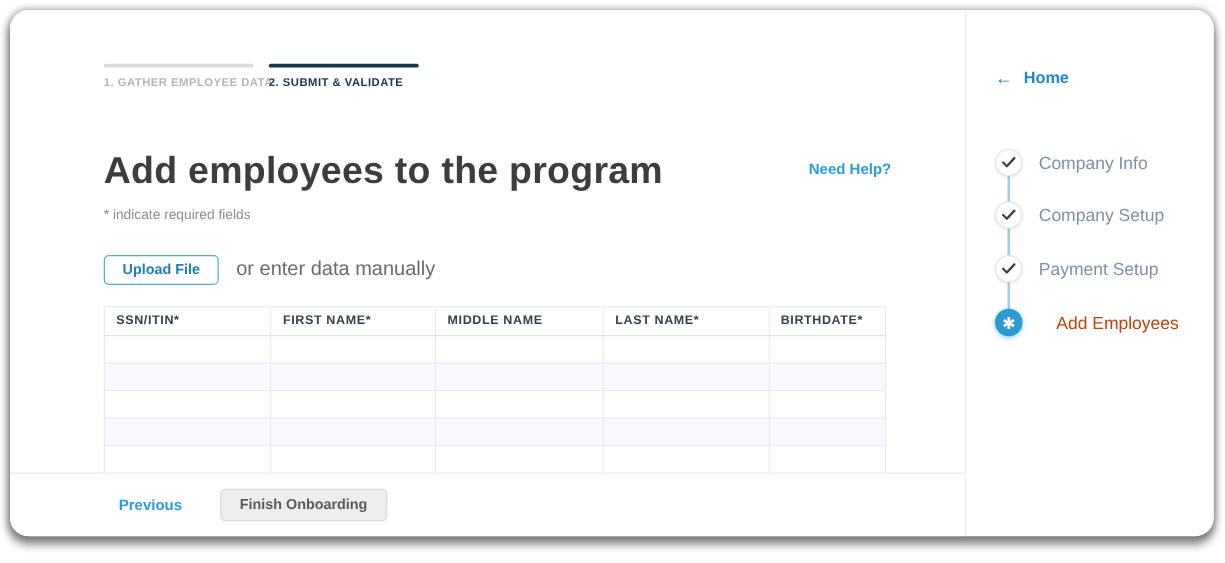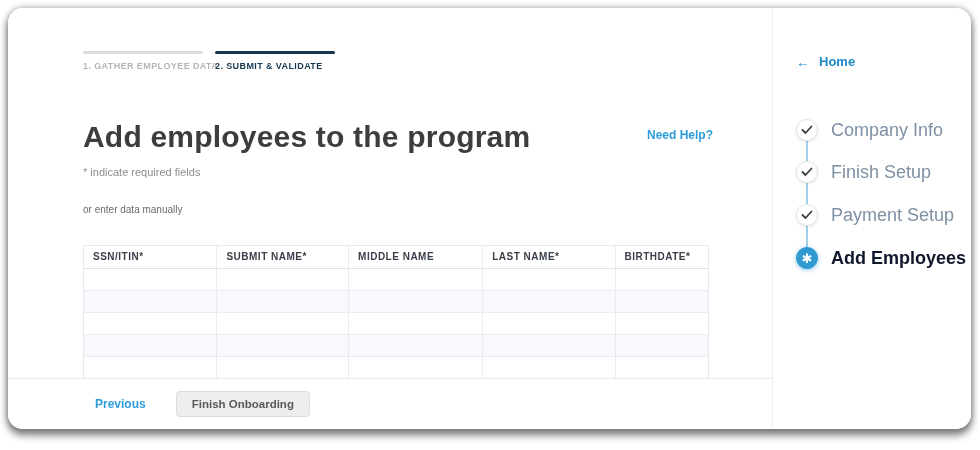--- a/index.html
+++ b/index.html
@@ -46,21 +46,21 @@
     text-decoration: none; cursor: pointer;
   }
 
   
   .upload-row { position: absolute; left: 75px; top: 196px; display: flex; align-items: center; gap: 14px; }
   .upload-btn {
     background: #fff; border: 1px solid #58a9d7; border-radius: 4px;
     color: #1f7fba; font-size: 11.5px; font-weight: bold;
     padding: 5px 14px; cursor: pointer; font-family: inherit;
   }
-  .manual-hint { font-size: 10px; color: #6a6a6a; }
+  .manual-hint { font-size: 16px; color: #6a6a6a; }
 
   
   .table-wrap {
     position: absolute; left: 75px; top: 237px;
     width: 626px; height: 170px;
     overflow: hidden;
     border: 1px solid #e7ebef; border-bottom: none;
     background: #fff;
   }
   table { width: 100%; border-collapse: collapse; table-layout: fixed; }
@@ -115,22 +115,22 @@
     box-shadow: 0 1px 3px rgba(0,0,0,0.10);
     display: flex; align-items: center; justify-content: center;
     flex: 0 0 auto;
   }
   .step.current .step-circle {
     background: #2e9ad0; border-color: #2e9ad0;
     box-shadow: 0 1px 4px rgba(46,154,208,0.55);
     color: #fff;
   }
   .asterisk-glyph { color: #fff; font-size: 13px; line-height: 1; margin-top: 1px; }
-  .step-label { font-size: 18px; color: #7e90a3; white-space: nowrap; }
-  .step.current .step-label { color: #0f172a; font-weight: bold; }
+  .step-label { font-size: 14px; color: #7e90a3; white-space: nowrap; }
+  .step.current .step-label { color: #c2410c; font-weight: normal; margin-left: 14px; }
 </style>
 </head>
 <body>
 
 <div class="card">
 
   <div class="main">
 
     <div class="top-stepper">
       <div class="top-step inactive">
@@ -143,36 +143,37 @@
       </div>
     </div>
 
     <div class="page-header">
       <div class="page-title">Add employees to the program</div>
       <div class="required-note">* indicate required fields</div>
       <a class="help-link">Need Help?</a>
     </div>
 
     <div class="upload-row">
+      <button class="upload-btn">Upload File</button>
       <span class="manual-hint">or enter data manually</span>
     </div>
 
     <div class="table-wrap">
       <table>
         <colgroup>
           <col style="width:21.3%">
             <col style="width:21.1%">
             <col style="width:21.5%">
             <col style="width:21.2%">
             <col style="width:14.9%">
         </colgroup>
         <thead>
           <tr>
             <th>SSN/ITIN*</th>
-            <th>SUBMIT NAME*</th>
+            <th>FIRST NAME*</th>
             <th>MIDDLE NAME</th>
             <th>LAST NAME*</th>
             <th>BIRTHDATE*</th>
           </tr>
         </thead>
         <tbody>
           <tr>
               <td></td>
               <td></td>
               <td></td>
@@ -242,21 +243,21 @@
       </span>
       <span class="step-label">Company Info</span>
     </div>
 
     <div class="step step-2 completed">
       <span class="step-circle">
         <svg width="12" height="10" viewBox="0 0 12 10">
             <path d="M1.5 5 L4.5 8 L10.5 1.5" stroke="#3a3f44" stroke-width="1.8" fill="none" stroke-linecap="round" stroke-linejoin="round"></path>
           </svg>
       </span>
-      <span class="step-label">Finish Setup</span>
+      <span class="step-label">Company Setup</span>
     </div>
 
     <div class="step step-3 completed">
       <span class="step-circle">
         <svg width="12" height="10" viewBox="0 0 12 10">
             <path d="M1.5 5 L4.5 8 L10.5 1.5" stroke="#3a3f44" stroke-width="1.8" fill="none" stroke-linecap="round" stroke-linejoin="round"></path>
           </svg>
       </span>
       <span class="step-label">Payment Setup</span>
     </div>

